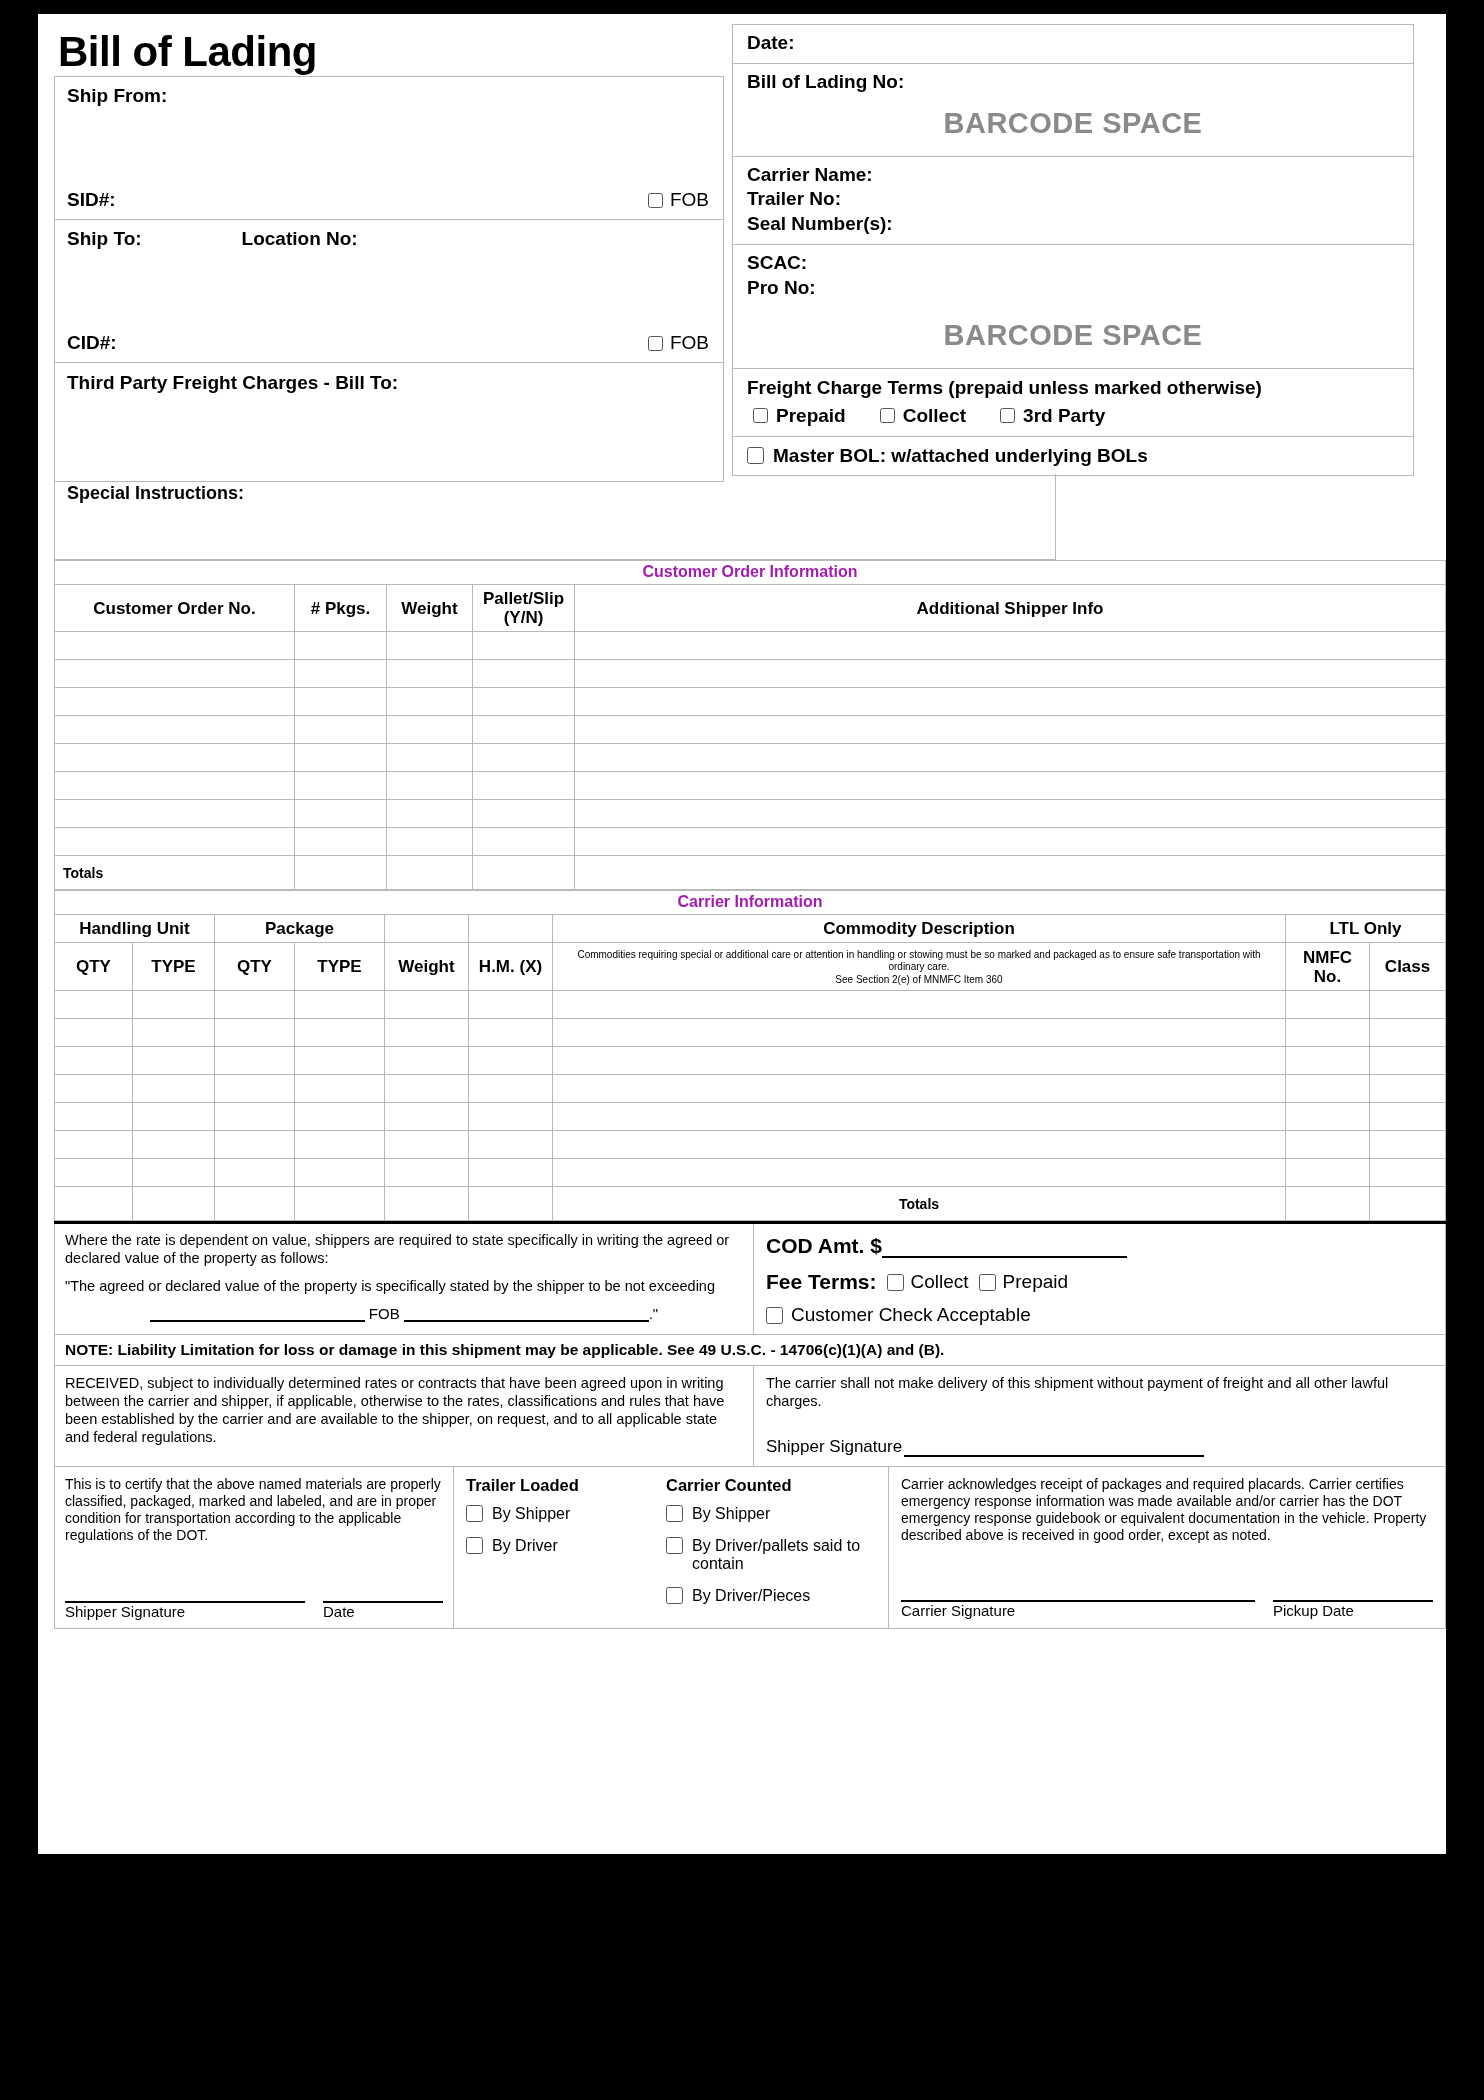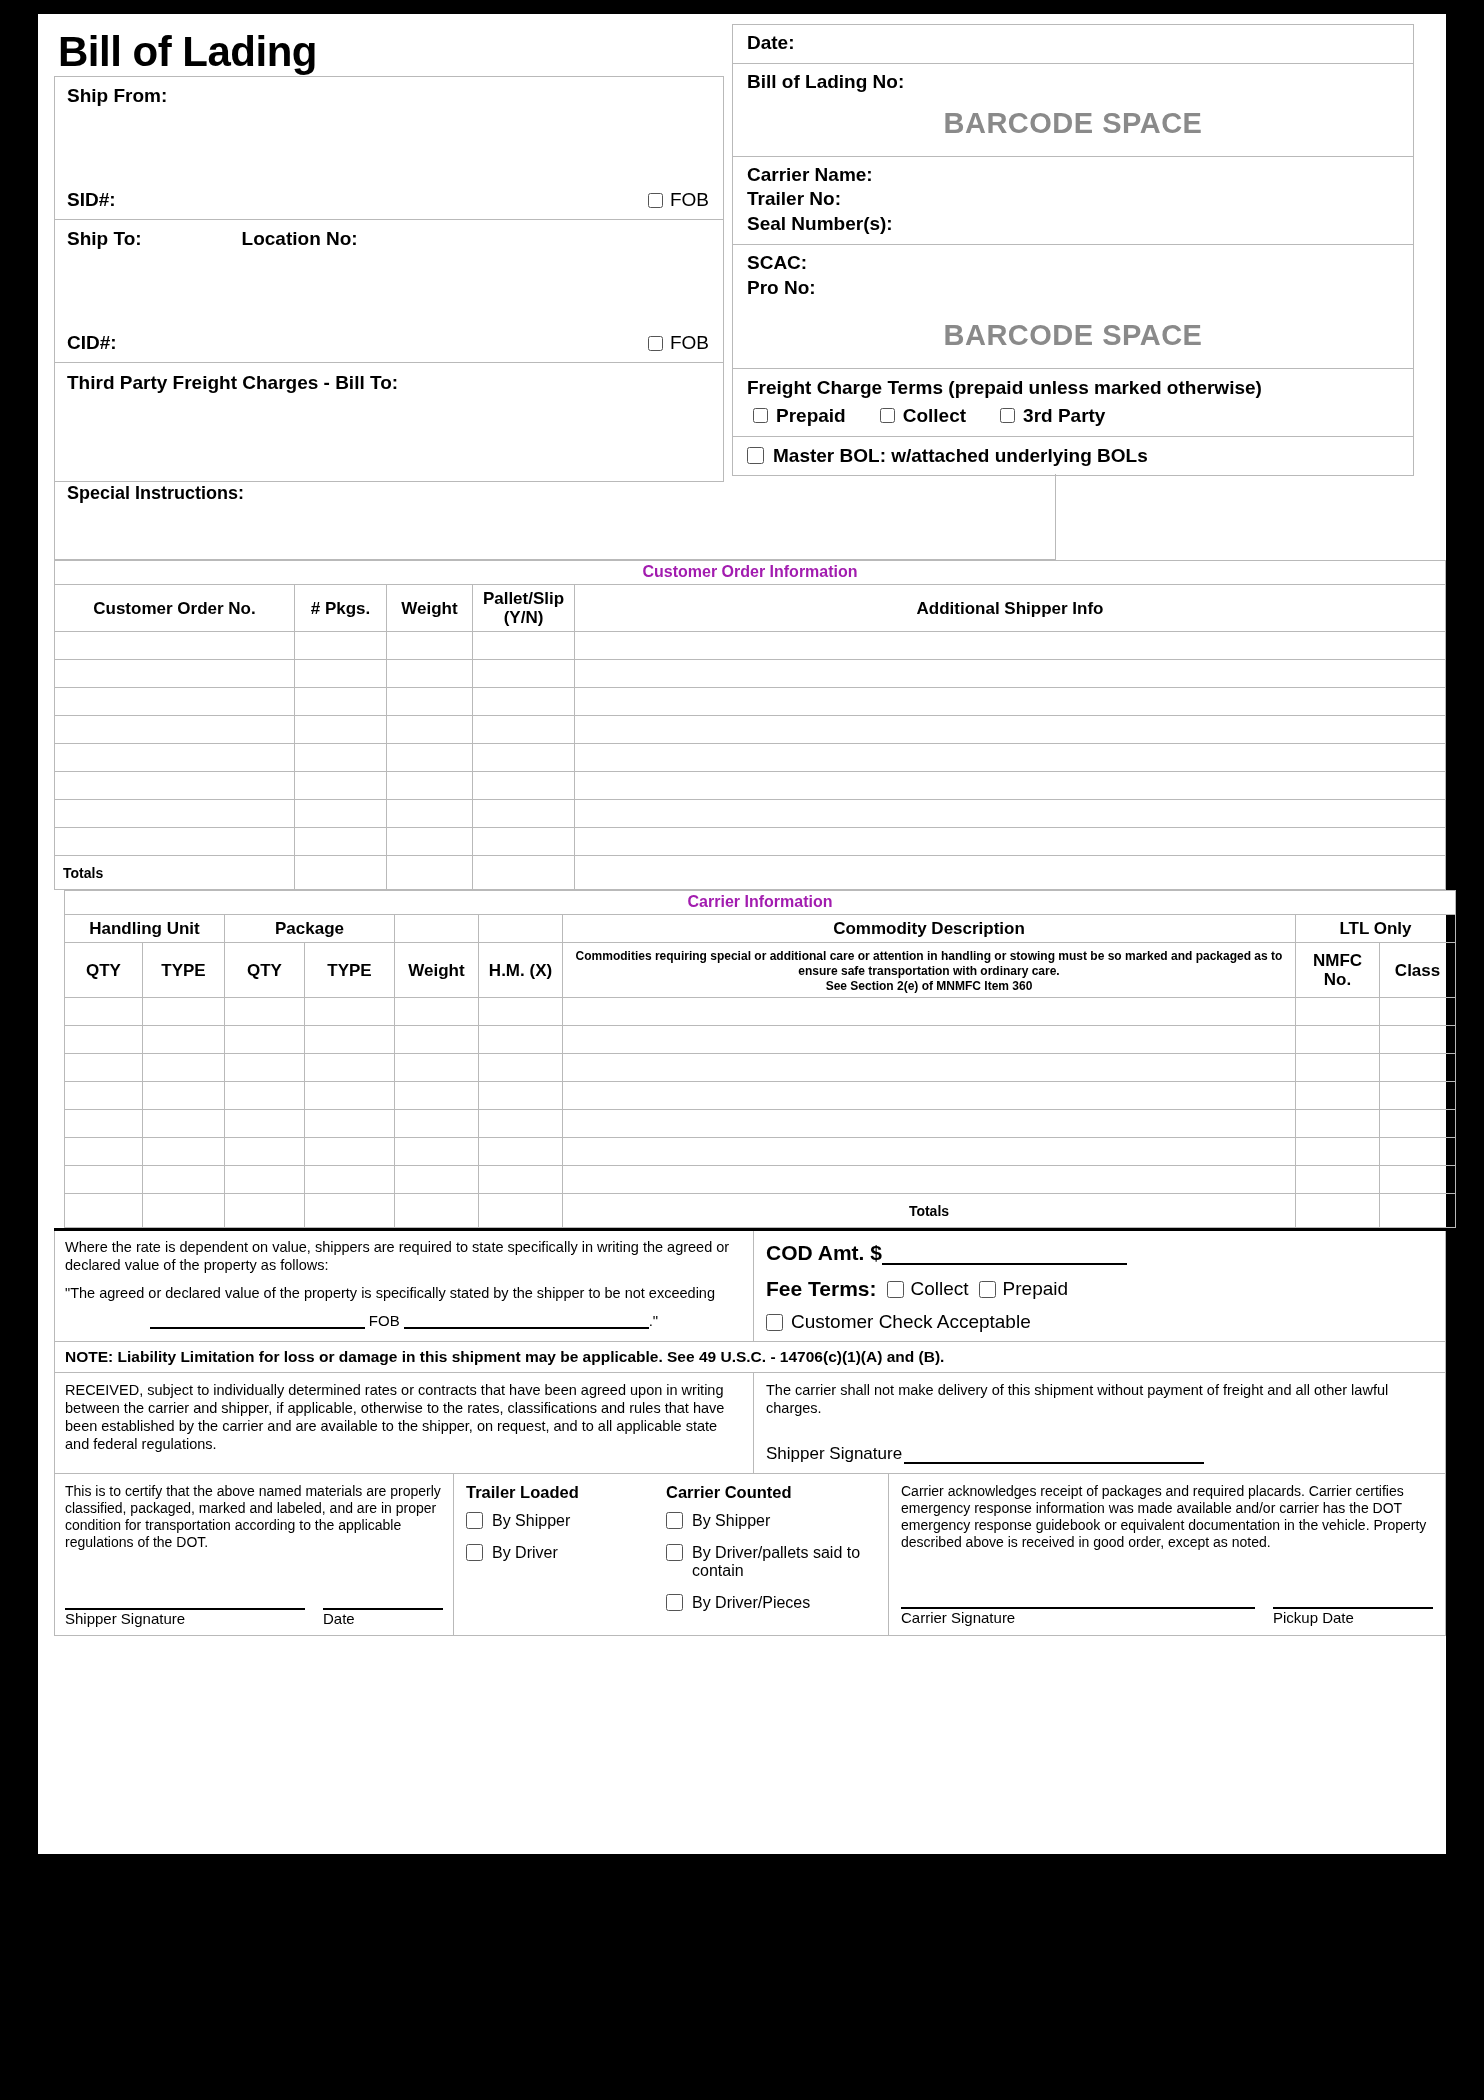--- a/index.html
+++ b/index.html
@@ -74,21 +74,21 @@
   .secbar {
     text-align:center; color:#a21caf; font-size:16px; font-weight:bold;
     border:1px solid #b9b9b9; border-bottom:none; padding:2px 0 3px 0;
     background:#fff;
   }
   .tbl td, .tbl th { border:1px solid #b9b9b9; }
   .tbl th { font-size:17px; font-weight:bold; padding:4px 3px; text-align:center; line-height:1.12; }
   .tbl td { height:28px; }
   .tbl td.tot { font-size:14px; font-weight:bold; padding:2px 8px; height:34px; }
 
-  .comdesc { font-size:12px; font-weight:bold; line-height:1.2; padding:2px 6px 1px 6px; }
+  .comdesc { font-size:10px; font-weight:normal; line-height:1.2; padding:2px 6px 1px 6px; }
 
   .carrier-tot { text-align:center; font-size:22px; font-weight:bold; }
 
   
   .legalwrap { border-top:3px solid #000; display:flex; width:1392px; margin-left:8px; }
   .legalL { width:700px; border:1px solid #b9b9b9; border-top:none; padding:8px 10px 6px 10px; }
   .legalR { flex:1; border:1px solid #b9b9b9; border-left:none; border-top:none; padding:10px 12px 8px 12px; }
   .lg-p { font-size:14.5px; line-height:1.22; margin:0 0 10px 0; }
   .fobline { display:flex; align-items:flex-end; justify-content:center; font-size:15px; padding-top:6px; }
   .ul { display:inline-block; border-bottom:2px solid #000; height:15px; }
@@ -302,21 +302,21 @@
           <td class="tot">Totals</td>
           <td></td>
           <td></td>
           <td></td>
           <td></td>
         </tr>
       </tbody>
     </table>
   </div>
 
-  <div style="margin-left:18px; width:1392px; margin-top:0;">
+  <div style="margin-left:8px; width:1392px; margin-top:0;">
     <div class="secbar">Carrier Information</div>
     <table class="tbl">
       <thead>
         <tr>
           <th colspan="2" style="width:160px;">Handling Unit</th>
           <th colspan="2" style="width:170px;">Package</th>
           <th></th>
           <th></th>
           <th>Commodity Description</th>
           <th colspan="2" style="width:160px;">LTL Only</th>

